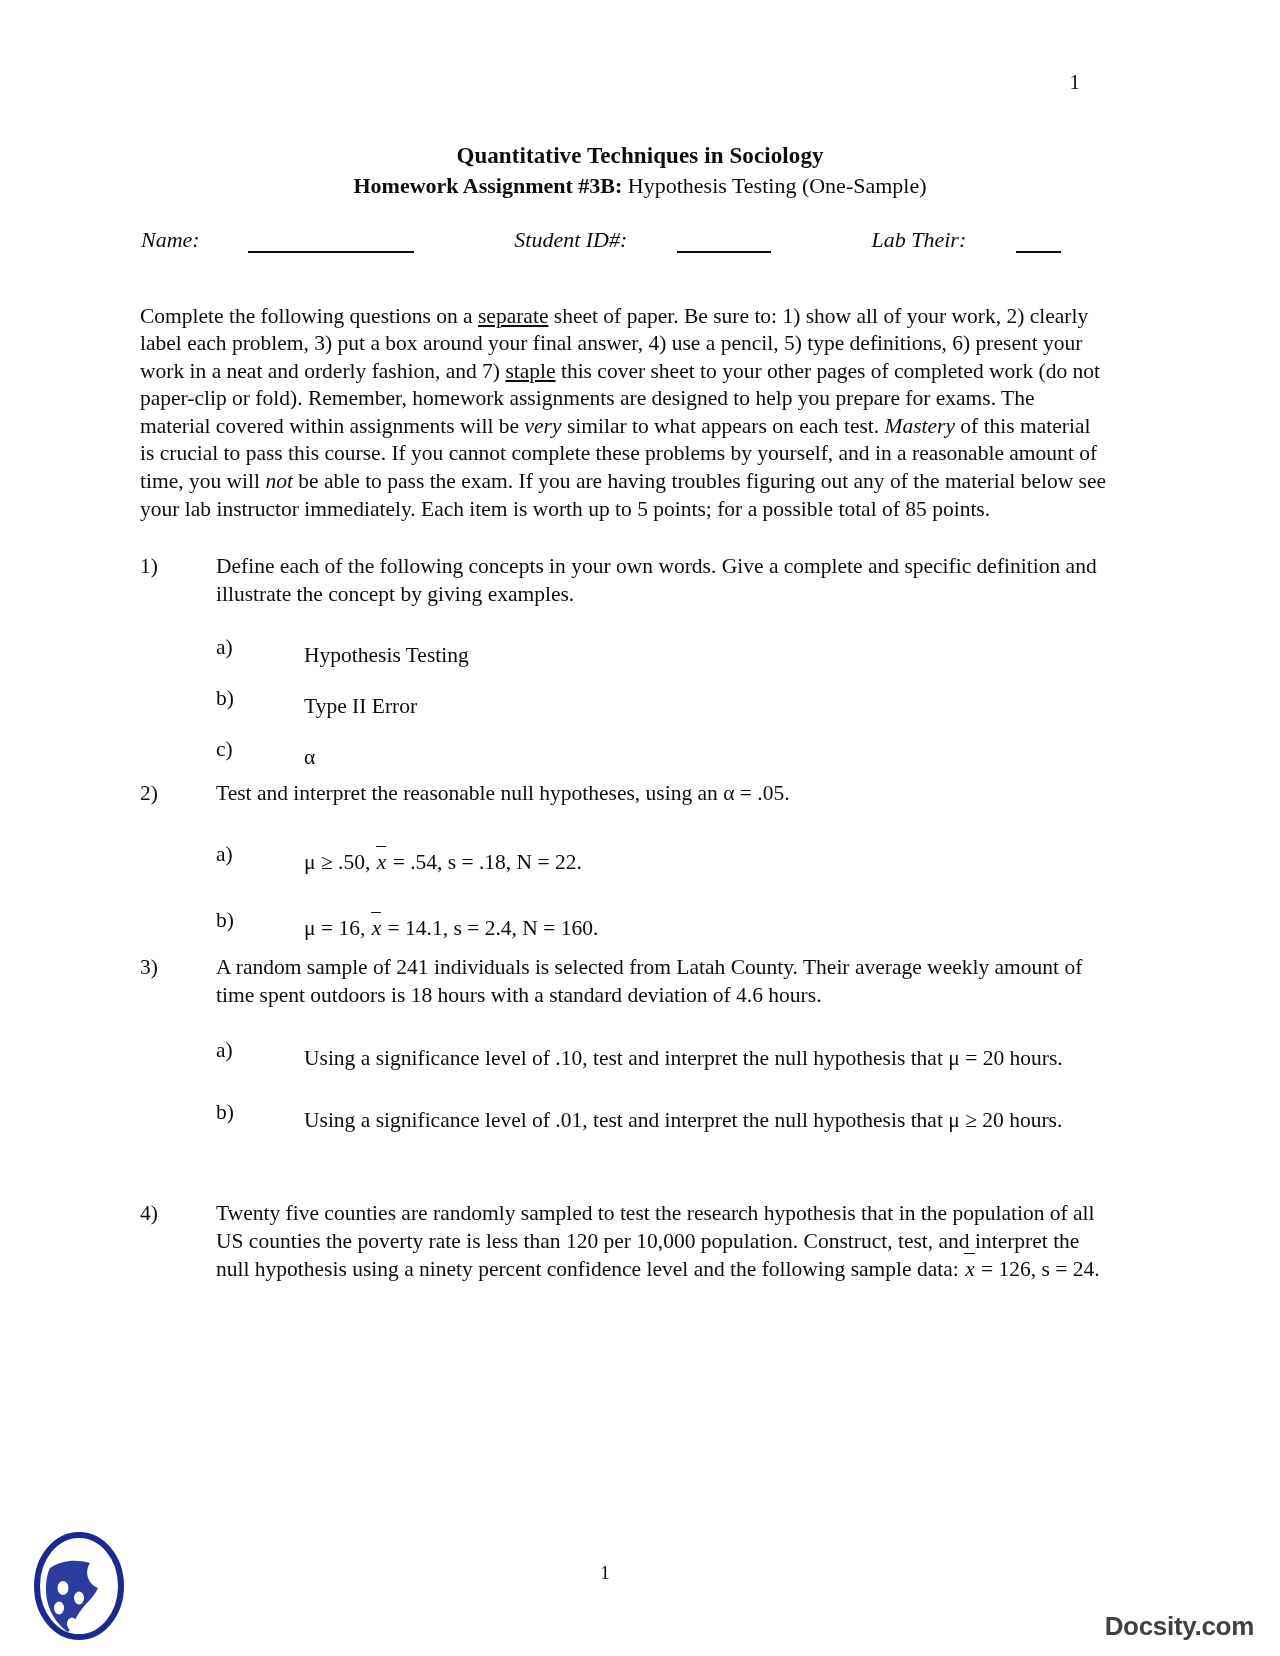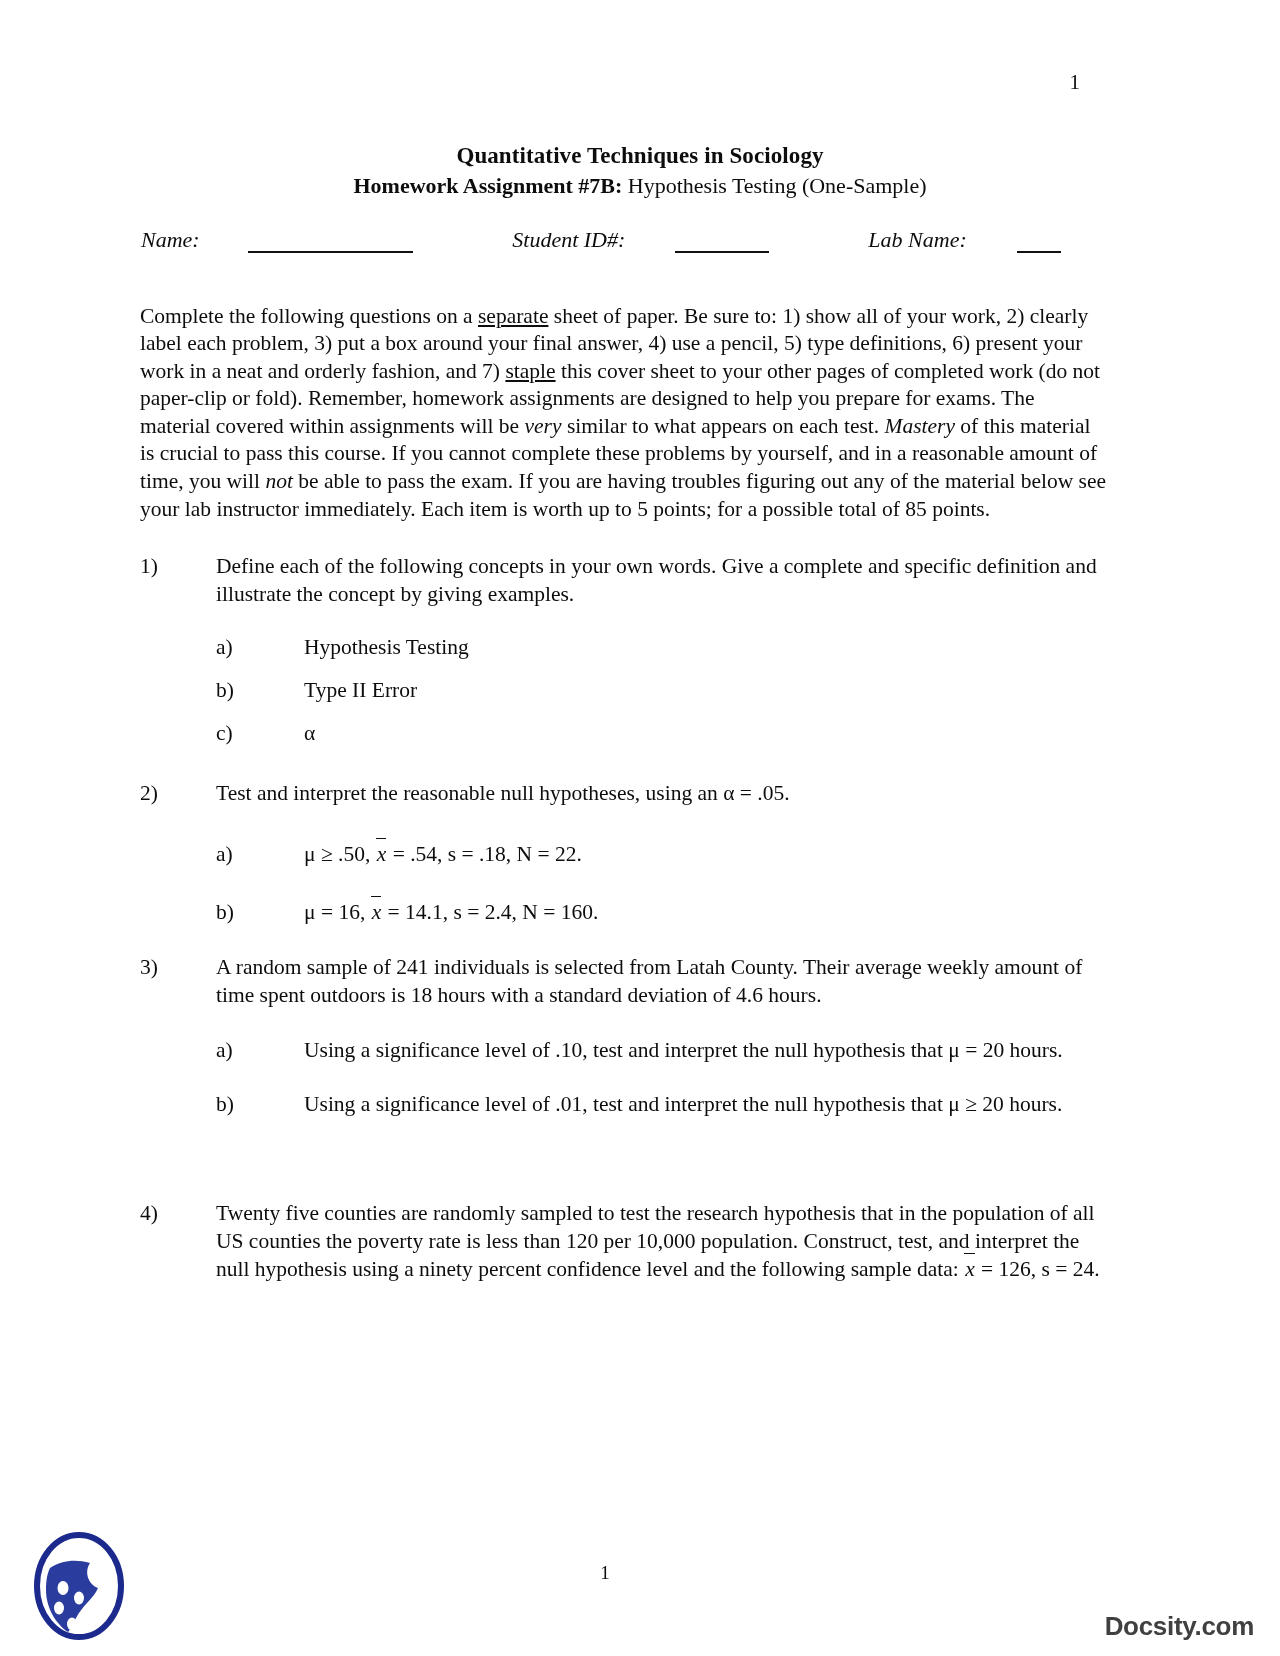--- a/index.html
+++ b/index.html
@@ -107,21 +107,21 @@
   .q-body { flex: 1 1 auto; }
 
   .sub {
     margin-left: 76px;
   }
   .sub-row { display: flex; }
   .sub-let {
     width: 66px;
     flex: 0 0 66px;
   }
-  .sub-body { flex: 1 1 auto; }
+  .sub-body { flex: 1 1 auto; margin-top: 8px; }
 
   
   .xbar {
     position: relative;
     display: inline-block;
     font-style: italic;
     padding: 0 1px;
   }
   .xbar::before {
     content: "";
@@ -167,33 +167,33 @@
 </head>
 <body>
 
 <div class="page">
 
   <div class="page-num-top">1</div>
 
   <div class="title-block">
     <div class="title-line1">Quantitative Techniques in Sociology</div>
     <div class="title-line2">
-      <span class="bold">Homework Assignment #7B:</span>
+      <span class="bold">Homework Assignment #3B:</span>
       <span class="ital">Hypothesis Testing (One-Sample)</span>
     </div>
   </div>
 
   <div class="name-row">
     <span class="field-label">Name:</span>
     <span class="rule name"></span>
     <span class="gap-a"></span>
     <span class="field-label">Student ID#:</span>
     <span class="rule sid"></span>
     <span class="gap-b"></span>
-    <span class="field-label">Lab Name:</span>
+    <span class="field-label">Lab Their:</span>
     <span class="rule lab"></span>
   </div>
 
   <p class="intro">
     <span>Complete the following questions on a </span><u>separate</u><span> sheet of paper.  Be sure to: 1) show all of your work, 2) clearly label each problem, 3) put a box around your final answer, 4) use a pencil, 5) type definitions, 6) present your work in a neat and orderly fashion, and 7)  </span><u>staple</u><span> this cover sheet to your other pages of completed work (do not paper-clip or fold).  Remember, homework assignments are designed to help you prepare for exams.  The material covered within assignments will be </span><i>very</i><span> similar to what appears on each test.  </span><i>Mastery</i><span> of this material is crucial to pass this course.  If you cannot complete these problems by yourself, and in a reasonable amount of time, you will </span><i>not</i><span> be able to pass the exam.  If you are having troubles figuring out any of the material below see your lab instructor immediately.  Each item is worth up to 5 points; for a possible total of 85 points.</span>
   </p>
 
   <div class="q" style="top:552px">
     <div class="q-row">
       <div class="q-num">1)</div>

